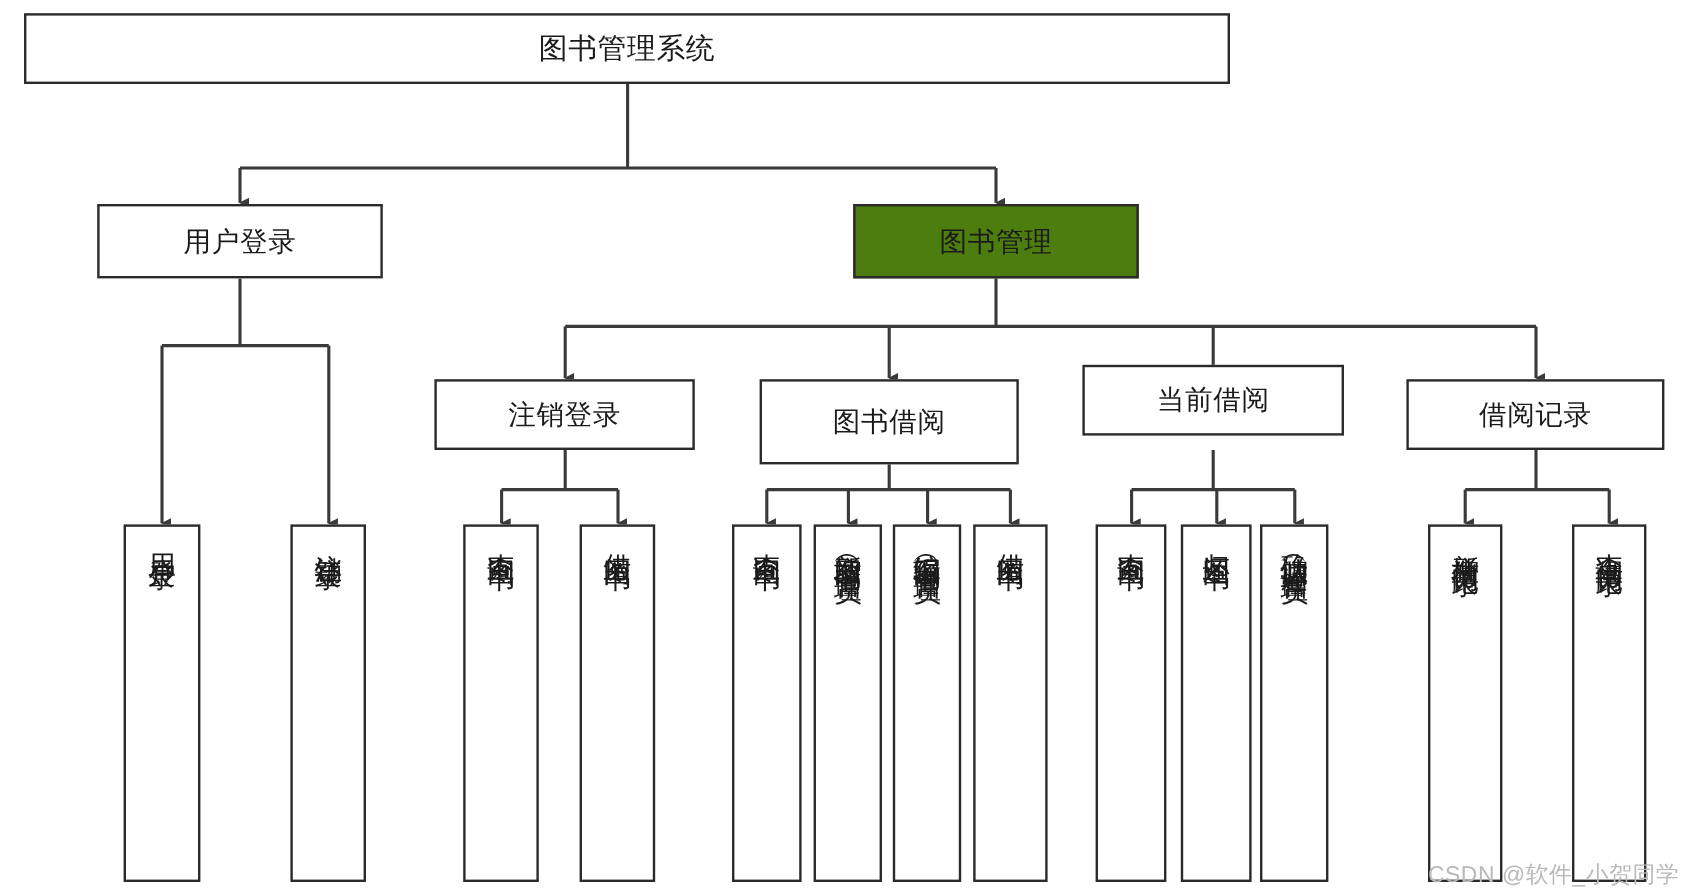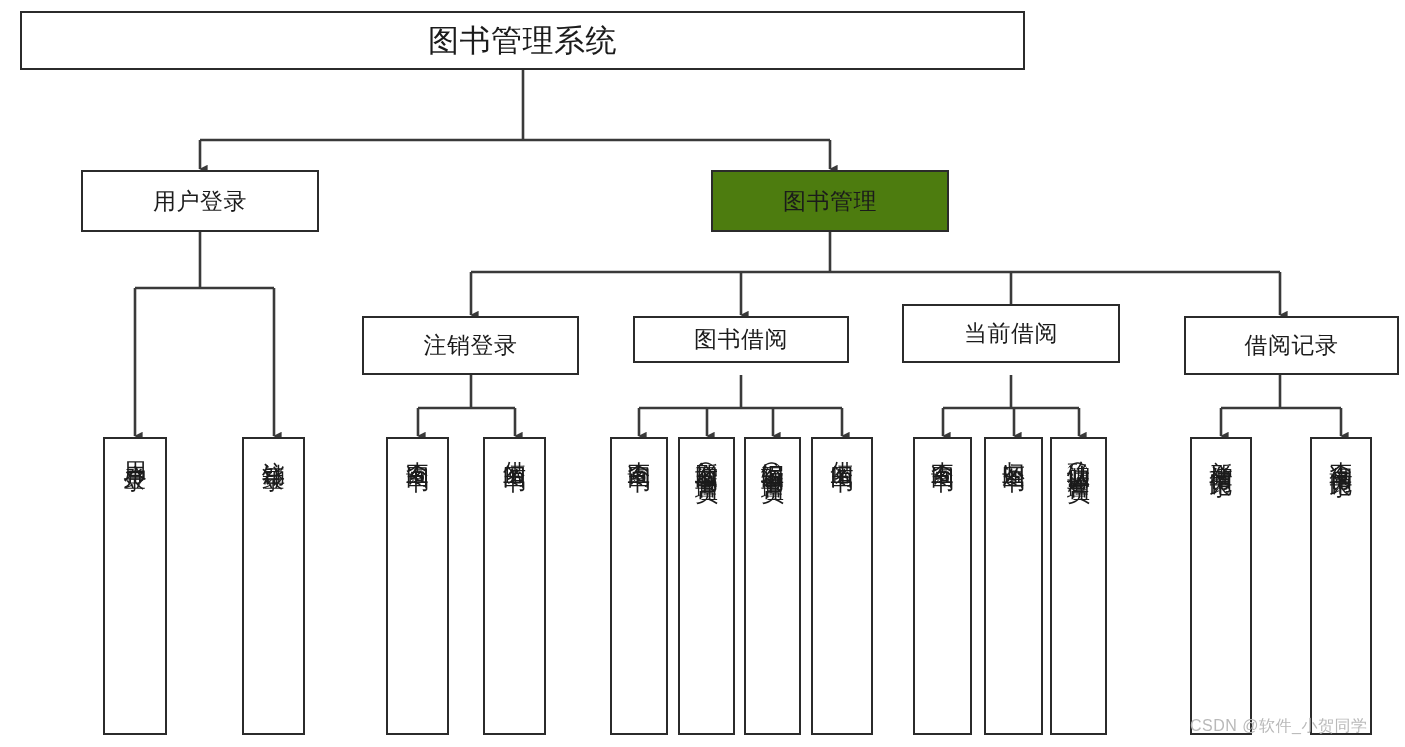--- a/index.html
+++ b/index.html
@@ -53,24 +53,24 @@
     padding-top: 4px;
   }
   .node.vertical .label {
     writing-mode: vertical-rl;
     text-orientation: upright;
     font-size: 23px;
     letter-spacing: 3px;
     line-height: 1;
     white-space: nowrap;
   }
-  .node.root .label { font-size: 31px; }
+  .node.root .label { font-size: 24px; }
   .watermark {
     position: absolute;
-    font-size: 16px;
+    font-size: 19px;
     color: #b9b9b9;
     white-space: nowrap;
     letter-spacing: 0.5px;
     font-family: "Liberation Sans", "DejaVu Sans", sans-serif;
   }
 </style>
 </head>
 <body>
 
 <div id="diagram-root">
@@ -122,27 +122,27 @@
       </div>
       <div class="node horizontal" style="left: 81px; top: 170px; width: 238px; height: 62px; border-color: rgb(43, 43, 43); background: rgb(255, 255, 255); color: rgb(27, 27, 27);">
         <span class="label">用户登录</span>
       </div>
       <div class="node horizontal" style="left: 711px; top: 170px; width: 238px; height: 62px; border-color: rgb(43, 43, 43); background: #4d7c0f; color: rgb(27, 27, 27);">
         <span class="label">图书管理</span>
       </div>
       <div class="node horizontal" style="left: 362px; top: 316px; width: 217px; height: 59px; border-color: rgb(43, 43, 43); background: rgb(255, 255, 255); color: rgb(27, 27, 27);">
         <span class="label">注销登录</span>
       </div>
-      <div class="node horizontal" style="left: 633px; top: 316px; width: 216px; height: 47px; border-color: rgb(43, 43, 43); background: rgb(255, 255, 255); color: rgb(27, 27, 27);">
+      <div class="node horizontal" style="left: 633px; top: 316px; width: 216px; height: 71px; border-color: rgb(43, 43, 43); background: rgb(255, 255, 255); color: rgb(27, 27, 27);">
         <span class="label">图书借阅</span>
       </div>
       <div class="node horizontal" style="left: 902px; top: 304px; width: 218px; height: 59px; border-color: rgb(43, 43, 43); background: rgb(255, 255, 255); color: rgb(27, 27, 27);">
         <span class="label">当前借阅</span>
       </div>
-      <div class="node horizontal" style="left: 1172px; top: 316px; width: 215px; height: 59px; border-color: rgb(43, 43, 43); background: rgb(255, 255, 255); color: rgb(27, 27, 27); margin-left: 12px;">
+      <div class="node horizontal" style="left: 1172px; top: 316px; width: 215px; height: 59px; border-color: rgb(43, 43, 43); background: rgb(255, 255, 255); color: rgb(27, 27, 27);">
         <span class="label">借阅记录</span>
       </div>
       <div class="node vertical" style="left: 103px; top: 437px; width: 64px; height: 298px; border-color: rgb(43, 43, 43); background: rgb(255, 255, 255); color: rgb(27, 27, 27);">
         <span class="label">用户登录</span>
       </div>
       <div class="node vertical" style="left: 242px; top: 437px; width: 63px; height: 298px; border-color: rgb(43, 43, 43); background: rgb(255, 255, 255); color: rgb(27, 27, 27);">
         <span class="label">注销登录</span>
       </div>
       <div class="node vertical" style="left: 386px; top: 437px; width: 63px; height: 298px; border-color: rgb(43, 43, 43); background: rgb(255, 255, 255); color: rgb(27, 27, 27);">
         <span class="label">查询图书</span>

